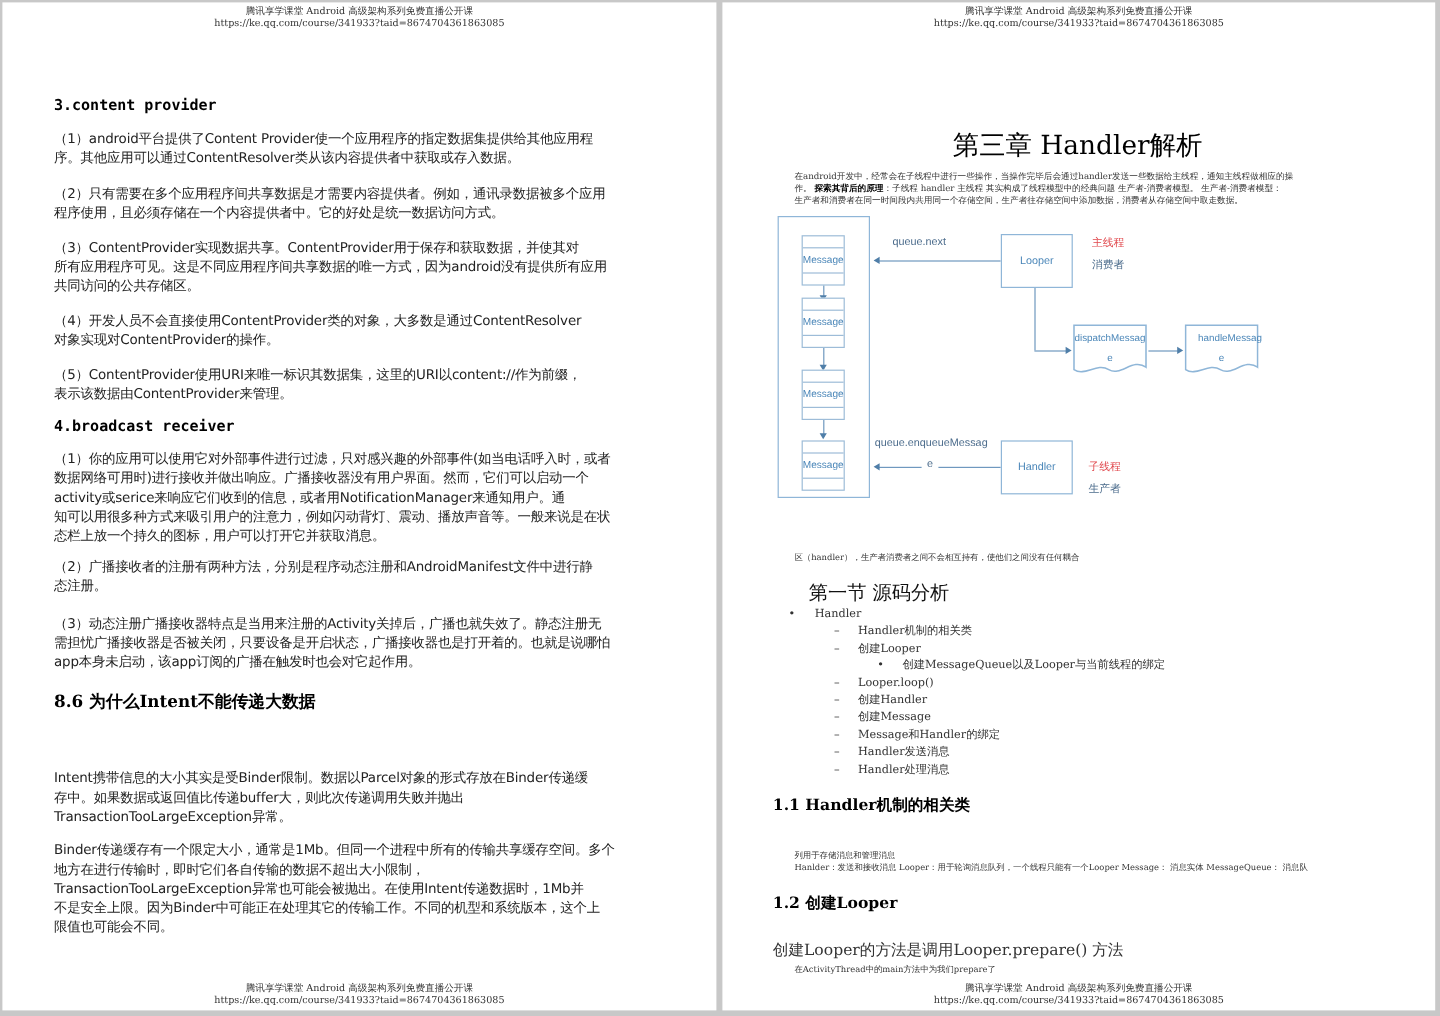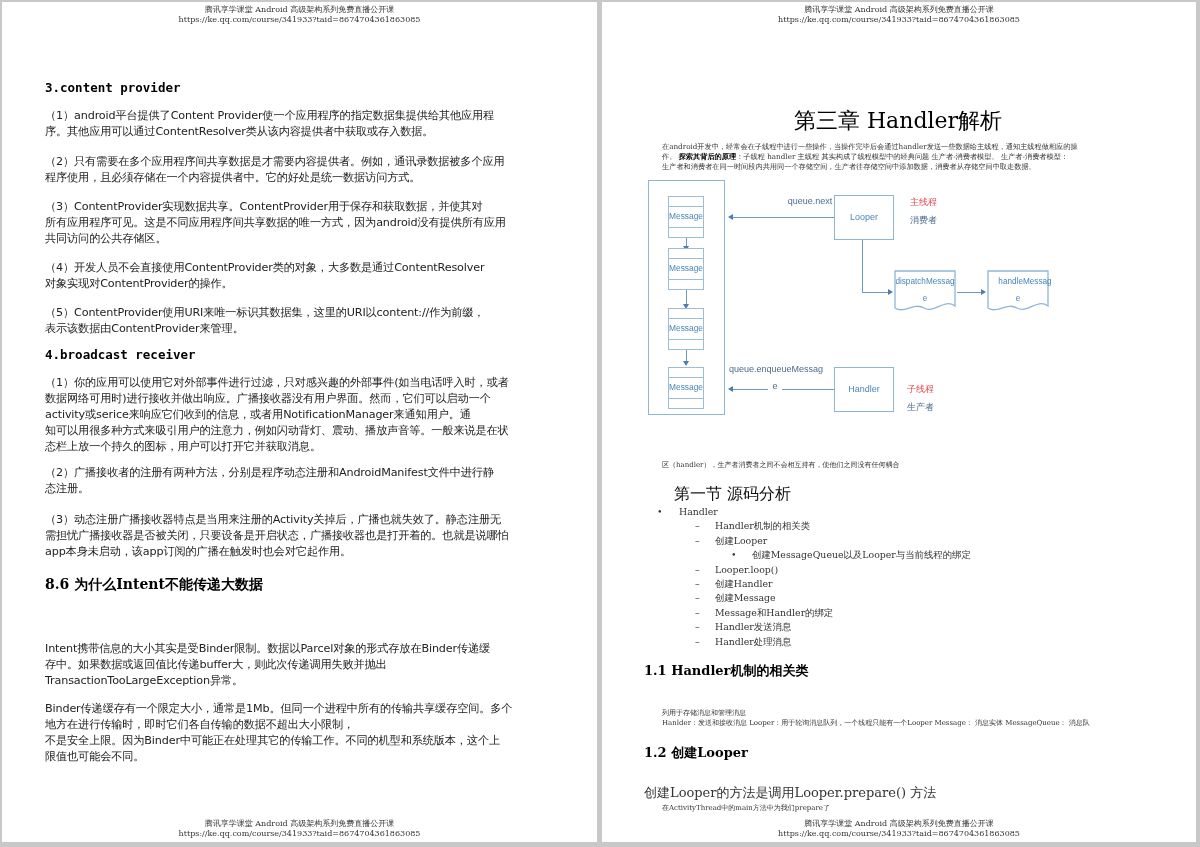--- a/index.html
+++ b/index.html
@@ -108,20 +108,21 @@
   <div class="abs h86" style="left:43px; top:574px;">8.6 为什么Intent不能传递大数据</div>
 
   <div class="abs lp" style="left:43px; top:639px;">
     <div>Intent携带信息的大小其实是受Binder限制。数据以Parcel对象的形式存放在Binder传递缓</div>
     <div>存中。如果数据或返回值比传递buffer大，则此次传递调用失败并抛出</div>
     <div>TransactionTooLargeException异常。</div>
   </div>
   <div class="abs lp" style="left:43px; top:699px;">
     <div>Binder传递缓存有一个限定大小，通常是1Mb。但同一个进程中所有的传输共享缓存空间。多个</div>
     <div>地方在进行传输时，即时它们各自传输的数据不超出大小限制，</div>
+    <div>TransactionTooLargeException异常也可能会被抛出。在使用Intent传递数据时，1Mb并</div>
     <div>不是安全上限。因为Binder中可能正在处理其它的传输工作。不同的机型和系统版本，这个上</div>
     <div>限值也可能会不同。</div>
   </div>
 
   <div class="ftr">
     <div>腾讯享学课堂 Android 高级架构系列免费直播公开课</div>
     <div>https://ke.qq.com/course/341933?taid=8674704361863085</div>
   </div>
 </div>
 
@@ -165,21 +166,21 @@
       </div>
     <div class="vline" style="left:38px; top:170px; height:14px;"></div>
     <div class="ahd" style="left:35px; top:181px;"></div>
 
     <div class="msg" style="left:20px; top:187px;">
         <div class="line1"></div>
         <div class="line2"></div>
         <div class="lbl">Message</div>
       </div>
 
-    <div class="dg-text" style="left:88px; top:16px; width:60px; color:#4c6c8c;margin-left:44px;">queue.next</div>
+    <div class="dg-text" style="left:88px; top:16px; width:60px; color:#4c6c8c;">queue.next</div>
     <div class="hline" style="left:84px; top:37px; width:102px;"></div>
     <div class="ahl" style="left:80px; top:34px;"></div>
 
     <div class="dg-box" style="left:186px; top:15px; width:60px; height:45px;"></div>
     <div class="dg-text" style="left:186px; top:32px; width:60px;">Looper</div>
 
     <div class="dg-text red" style="left:262px; top:16px; width:30px; text-align:left;">主线程</div>
     <div class="dg-text dark-l" style="left:262px; top:34px; width:30px; text-align:left;">消费者</div>
 
     <div class="vline" style="left:214px; top:60px; height:52px;"></div>

